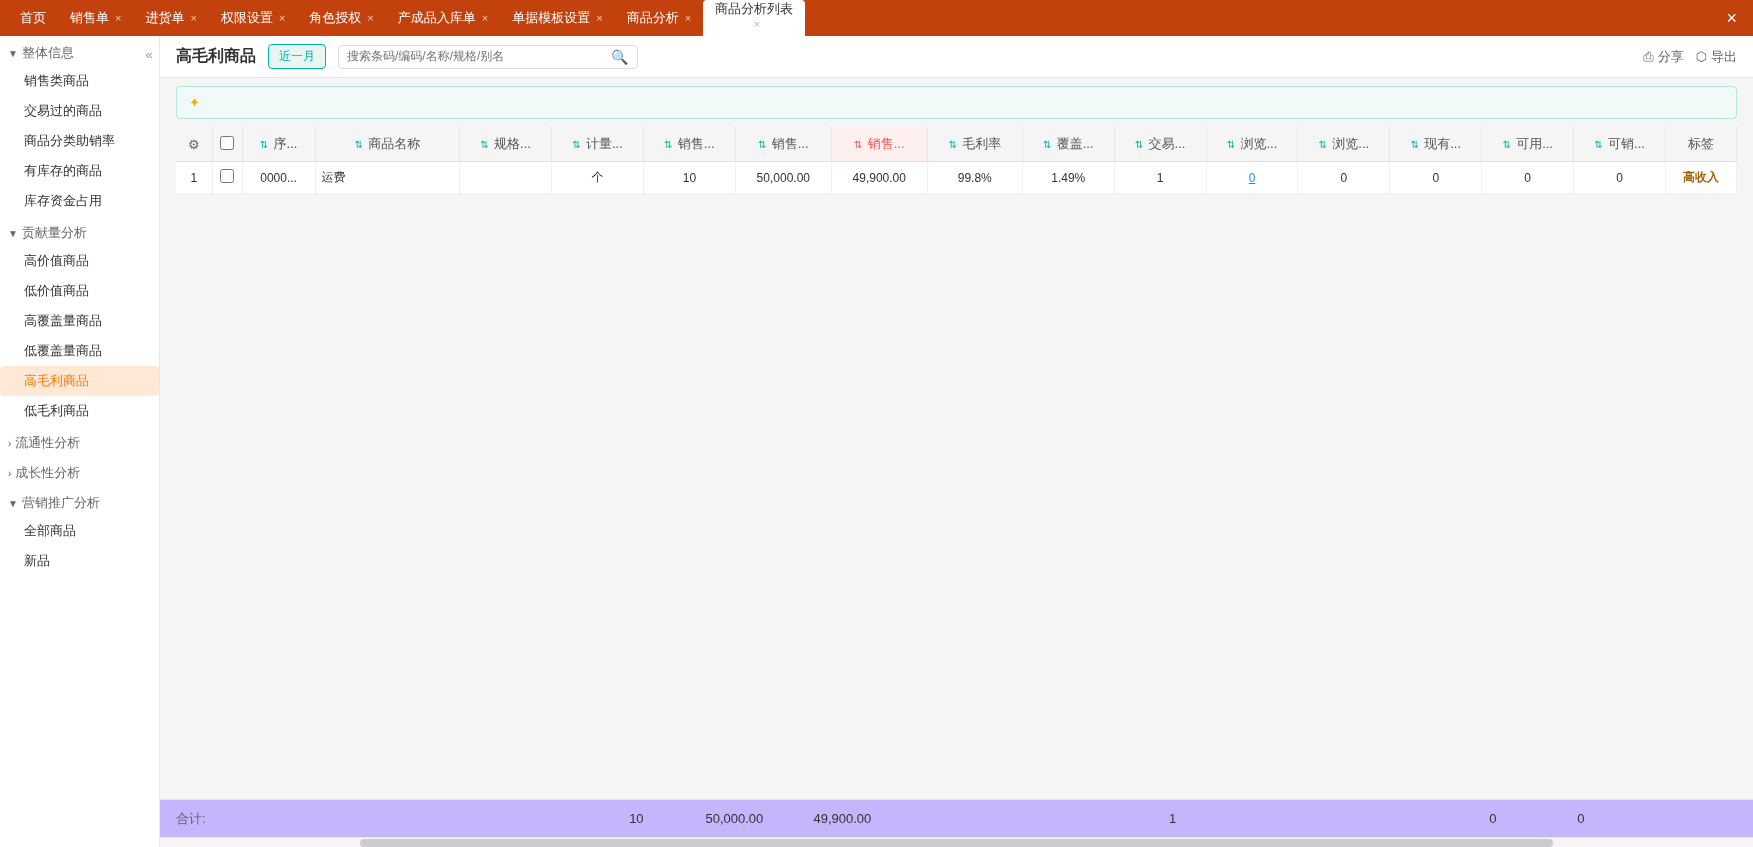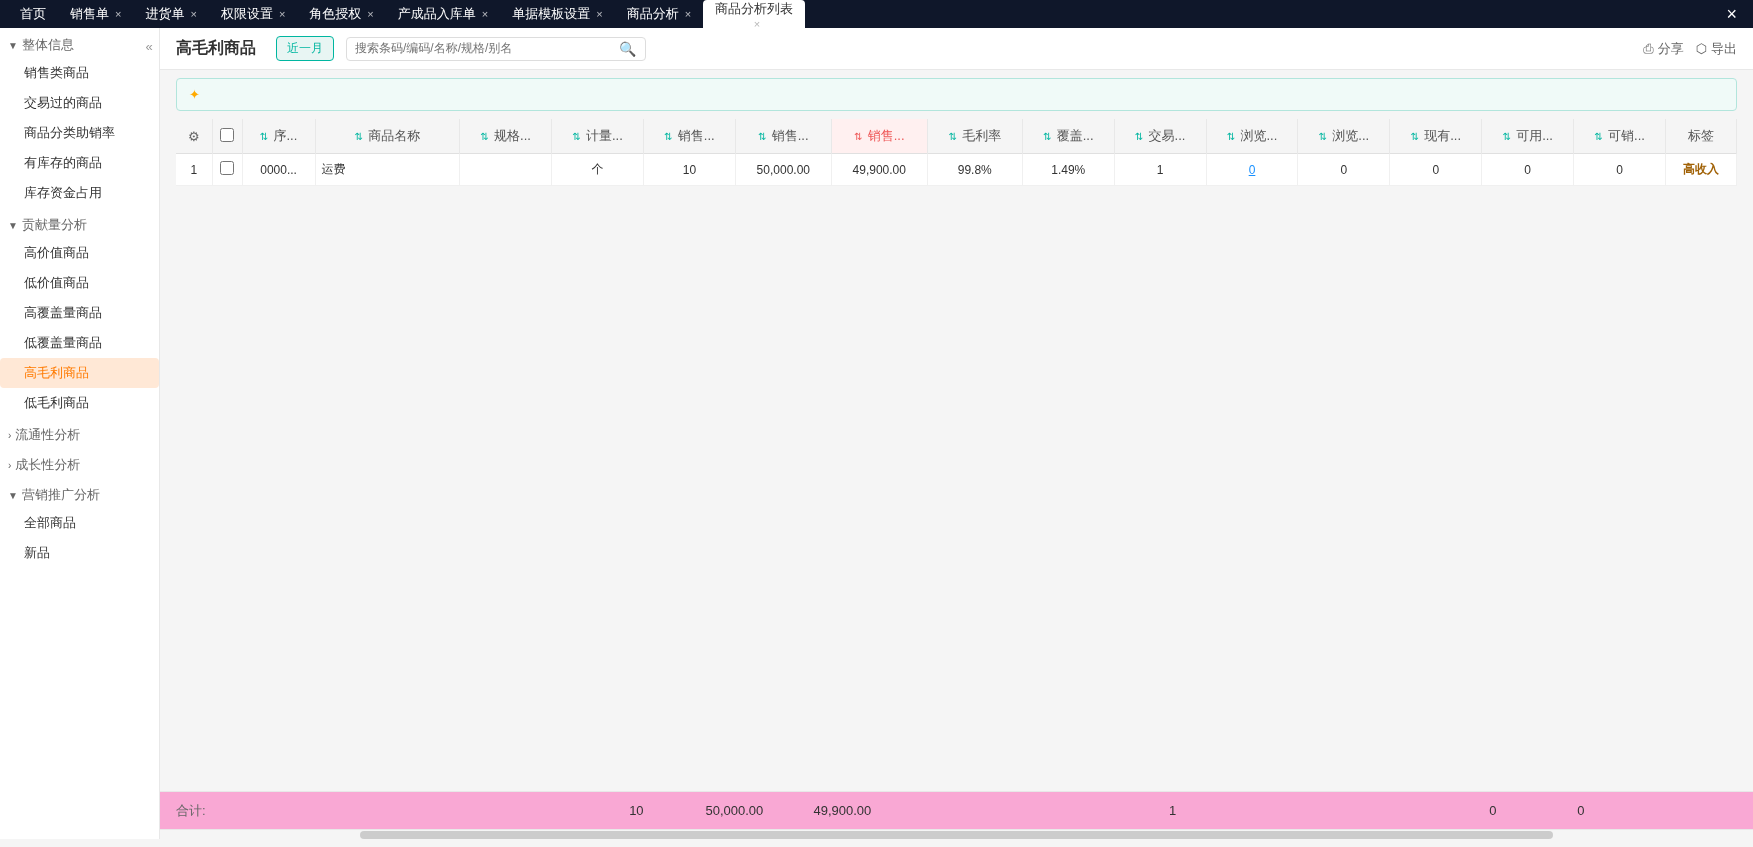--- a/index.html
+++ b/index.html
@@ -2,22 +2,22 @@
 <html><head>
   <meta charset="utf-8">
   <style>
     * { box-sizing: border-box; margin: 0; padding: 0; font-family: 'Microsoft YaHei', Arial, sans-serif; font-size: 13px; }
     body { background: #f5f5f5; overflow: hidden; width: 1753px; height: 847px; }
 
     
     .top-nav {
       display: flex;
       align-items: center;
-      background: #0f172a;
-      height: 28px;
+      background: #c2410c;
+      height: 36px;
       padding: 0 8px;
       color: #fff;
       flex-shrink: 0;
     }
     .top-nav .nav-item {
       display: flex;
       align-items: center;
       padding: 0 12px;
       height: 100%;
       cursor: pointer;
@@ -115,21 +115,20 @@
       color: #333;
     }
     .filter-btn {
       background: #fff;
       border: 1px solid #ddd;
       border-radius: 4px;
       padding: 3px 10px;
       cursor: pointer;
       font-size: 12px;
       color: #333;
-      margin-left: 8px;
     }
     .filter-btn.active {
       background: #e8f5f3;
       border-color: #00b6a0;
       color: #00b6a0;
     }
     .search-box {
       display: flex;
       align-items: flex-start;
       border: 1px solid #ddd;
@@ -213,21 +212,21 @@
       color: #333;
       border-right: 1px solid #f0f0f0;
       white-space: nowrap;
     }
     .link-style { color: #1890ff; text-decoration: underline; cursor: pointer; }
 
     
     .footer-total {
       display: flex;
       align-items: center;
-      background: #f9a8d4;
+      background: #c4b5fd;
       border-top: 1px solid #e8e8e8;
       padding: 8px 16px;
       font-size: 13px;
       color: #333;
       gap: 8px;
       min-height: 38px;
     }
     .footer-total .label { color: #666; }
 
     

